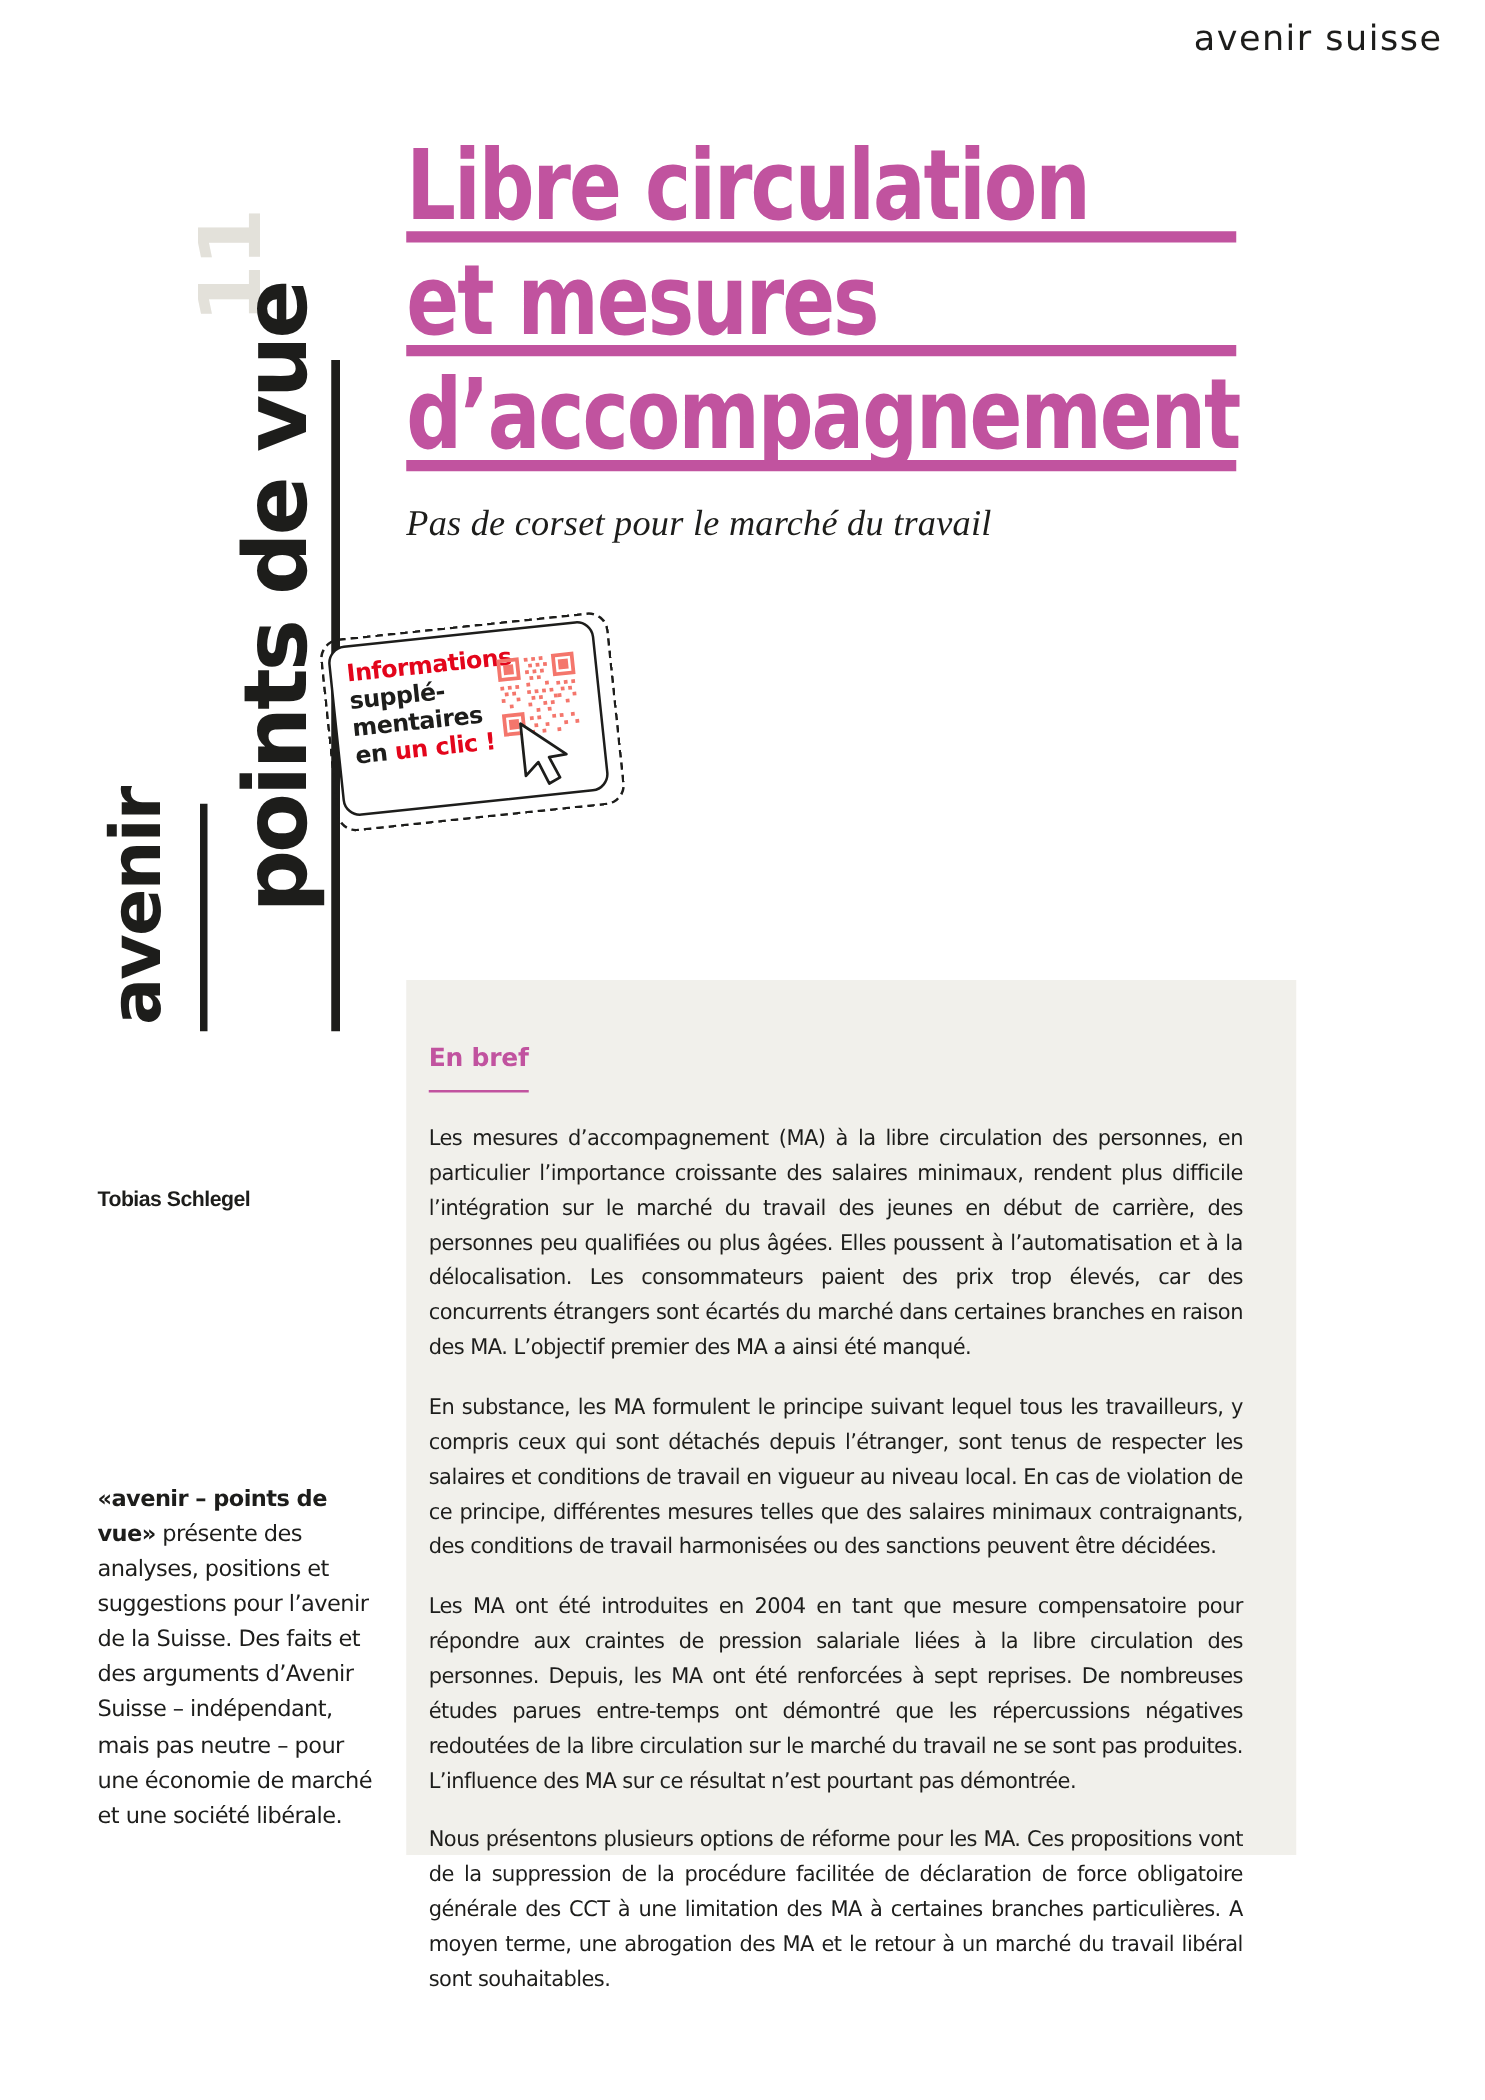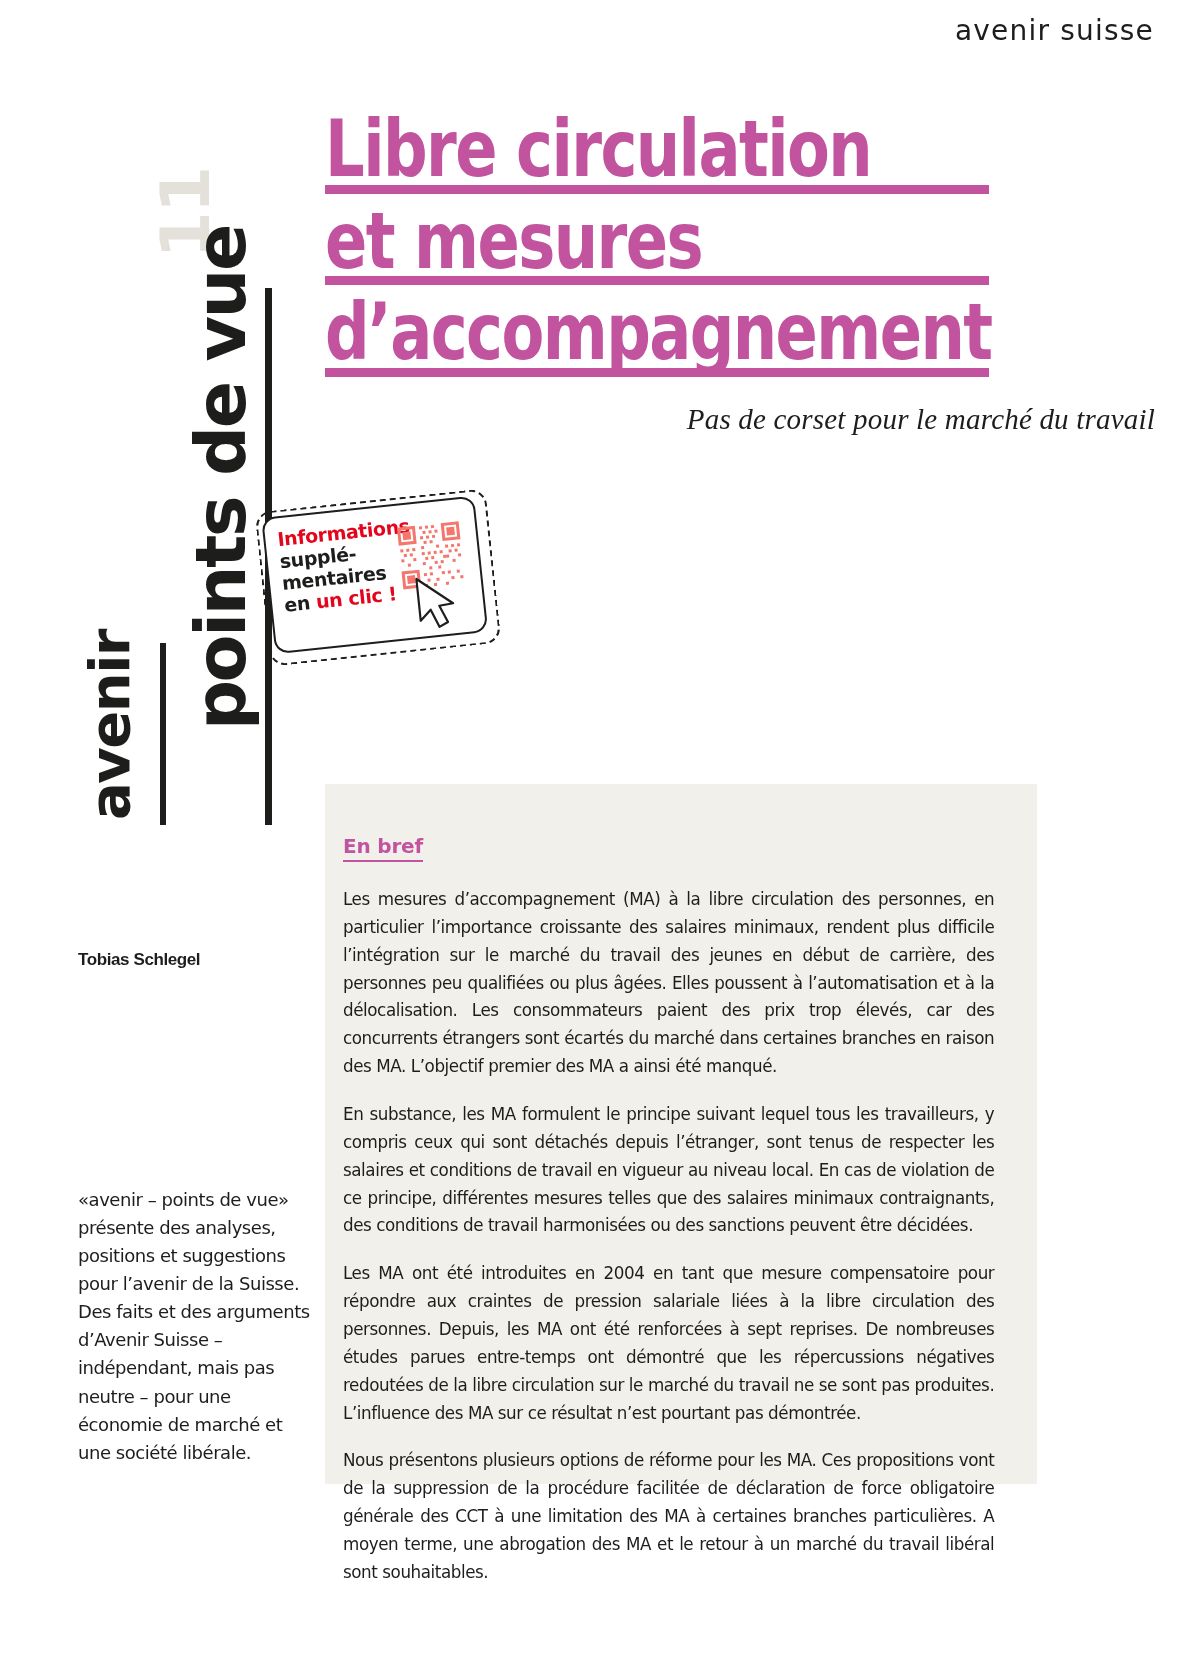--- a/index.html
+++ b/index.html
@@ -133,21 +133,20 @@
     background: #c1539f;
   }
 
   .subtitle {
     font-family: "Liberation Serif", serif;
     font-style: italic;
     font-size: 29px;
     color: #1d1d1b;
     margin-top: 26px;
     letter-spacing: 0.2px;
-    text-align: right;
   }
 
   
   .sticker {
     position: absolute;
     left: 262px;
     top: 500px;
     width: 232px;
     height: 155px;
     transform: rotate(-6deg);
@@ -213,21 +212,21 @@
     padding: 50px 26px 30px 18px;
   }
 
   .en-bref {
     display: inline-block;
     font-family: "DejaVu Sans", sans-serif;
     font-weight: 700;
     font-size: 20px;
     color: #c1539f;
     border-bottom: 2px solid #c1539f;
-    padding-bottom: 2px;
+    padding-bottom: 14px;
     letter-spacing: -0.2px;
     margin-bottom: 24px;
   }
 
   .abstract-panel p {
     font-family: "DejaVu Sans", sans-serif;
     font-size: 17.2px;
     line-height: 1.62;
     color: #1d1d1b;
     text-align: justify;
@@ -255,21 +254,21 @@
     position: absolute;
     left: 78px;
     top: 1186px;
     width: 232px;
     font-family: "DejaVu Sans", sans-serif;
     font-size: 18px;
     line-height: 1.56;
     letter-spacing: -0.45px;
     color: #1d1d1b;
   }
-  .series-note .lead { font-weight: 400; }
+  .series-note .lead { font-weight: 700; }
 </style>
 </head>
 <body>
 
 <div class="brand-logo">avenir suisse</div>
 
 <div class="spine">
 
   <div class="issue-number">11</div>
 

